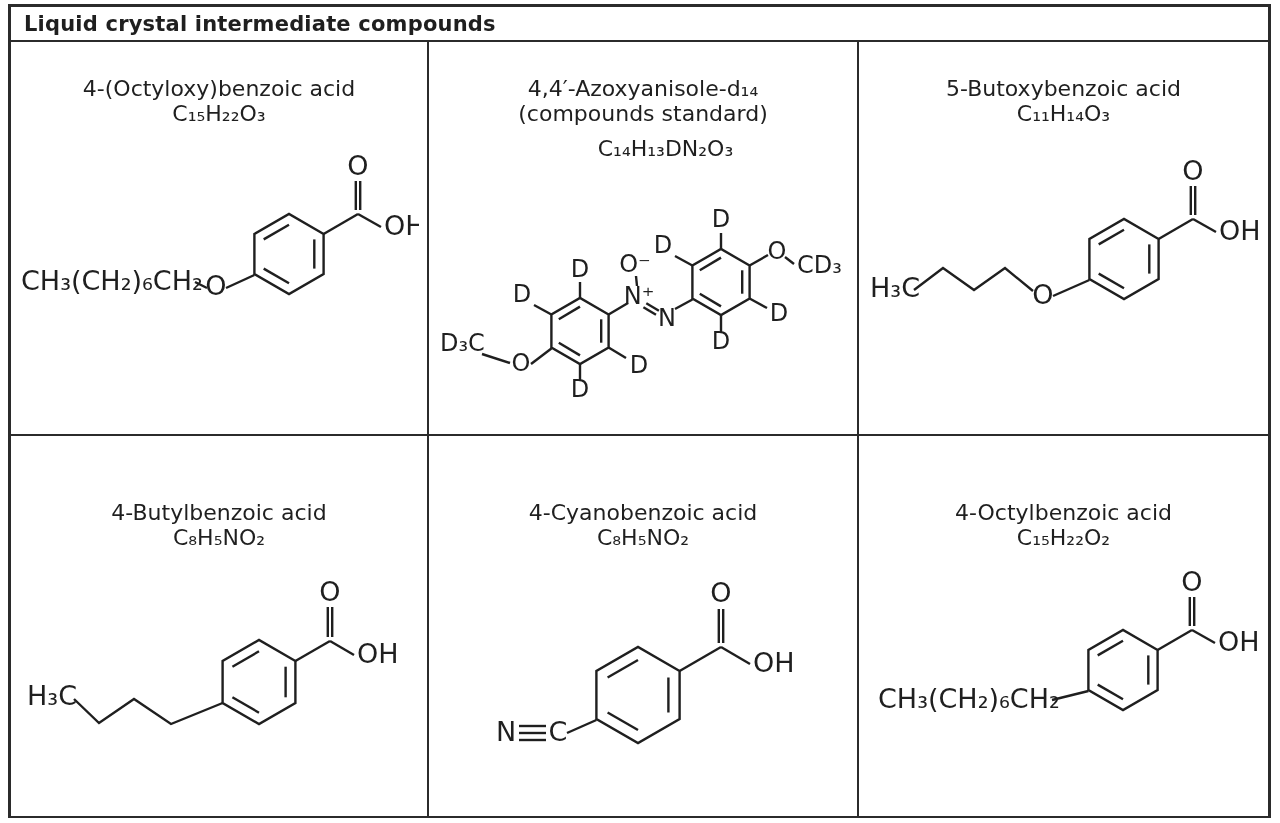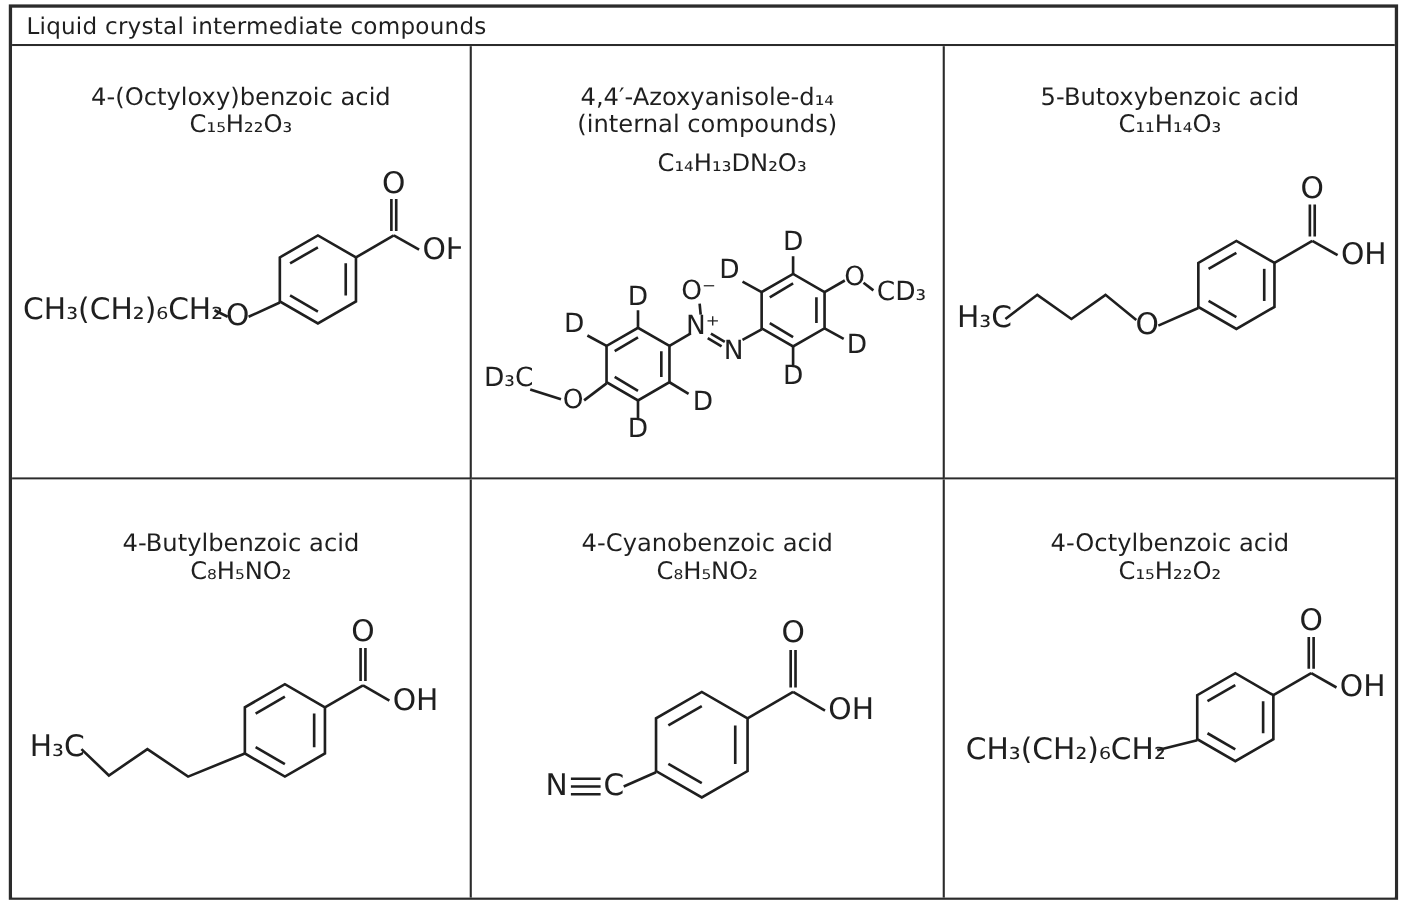--- a/index.html
+++ b/index.html
@@ -8,35 +8,35 @@
     font-family:"DejaVu Sans",sans-serif;color:#1f1f1f;
     -webkit-font-smoothing:antialiased;
   }
   .figure{
     position:absolute;left:8px;top:4px;width:1263px;height:814px;
     box-sizing:border-box;border:3px solid #2b2b2b;background:#ffffff;
   }
   .titlebar{
     height:35px;box-sizing:border-box;border-bottom:2px solid #2b2b2b;
     display:flex;align-items:center;padding-left:13px;
-    font-weight:normal;font-size:21px;letter-spacing:0.2px;
+    font-weight:bold;font-size:21px;letter-spacing:0.2px;
   }
   .grid{
     display:grid;height:774px;
     grid-template-columns:418px 430px 1fr;
     grid-template-rows:394px 1fr;
   }
   .cell{
     box-sizing:border-box;display:flex;flex-direction:column;align-items:center;
     overflow:hidden;background:#ffffff;
   }
   .cell.c1,.cell.c2{border-right:2px solid #2b2b2b;}
   .cell.r1{border-bottom:2px solid #2b2b2b;}
   .name{font-weight:normal;font-size:22px;line-height:25px;margin-top:34px;text-align:center;}
-  .r2 .name{margin-top:46px;}
+  .r2 .name{margin-top:64px;}
   .formula{font-size:22px;line-height:26px;text-align:center;}
   .cell-azoxy .formula{margin-top:10px;margin-left:45px;}
   .structure{margin-top:27px;display:block;}
   .r2 .structure{margin-top:-6px;}
   .cell-azoxy .structure{margin-top:19px;}
   .structure line,.structure polyline,.structure polygon{
     stroke:#1f1f1f;stroke-width:2.4;fill:none;
   }
   .structure text{fill:#1f1f1f;stroke:none;font-size:27px;font-family:"DejaVu Sans",sans-serif;}
   .structure text.sm{font-size:24px;}
@@ -75,21 +75,21 @@
         <text x="2" y="136">CH₃(CH₂)₆CH₂</text>
         <text x="197" y="141" text-anchor="middle">O</text>
         <text x="339" y="21" text-anchor="middle">O</text>
         <text x="365" y="81">OH</text>
       </svg>
     </div>
 
     <div class="cell r1 c2 cell-azoxy">
       <div class="name">
         <div>4,4′-Azoxyanisole-d₁₄</div>
-        <div>(internal compounds)</div>
+        <div>(compounds standard)</div>
       </div>
       <div class="formula">C₁₄H₁₃DN₂O₃</div>
       <svg class="structure" width="430" height="232" viewBox="0 0 430 232">
         <g>
           <line x1="54" y1="173" x2="82" y2="182"></line>
           <line x1="103" y1="183" x2="123.4" y2="167.5"></line>
         </g>
         <g>
           <polygon points="180.6,133.5 152,117 123.4,133.5 123.4,166.5 152,183 180.6,166.5"></polygon>
           <line x1="152" y1="125.6" x2="130.8" y2="138.3"></line>

